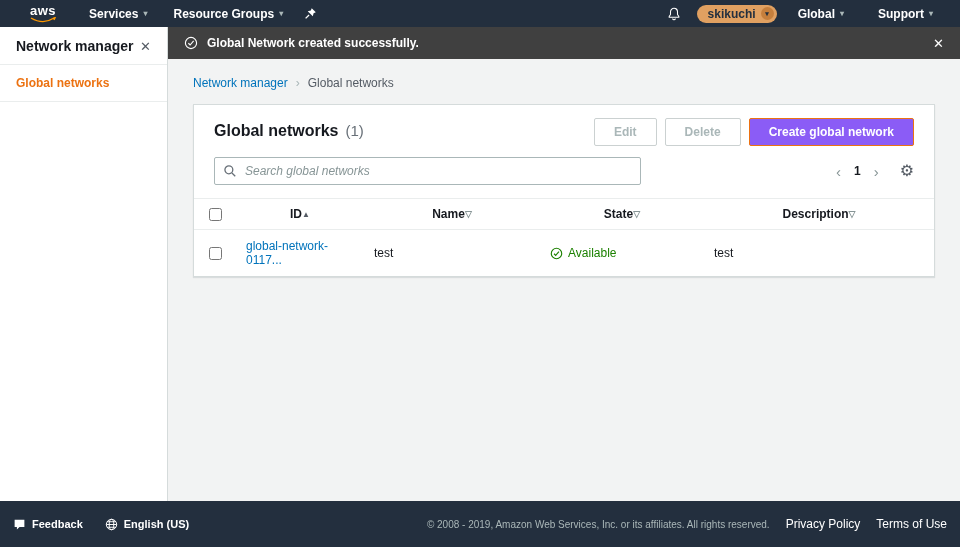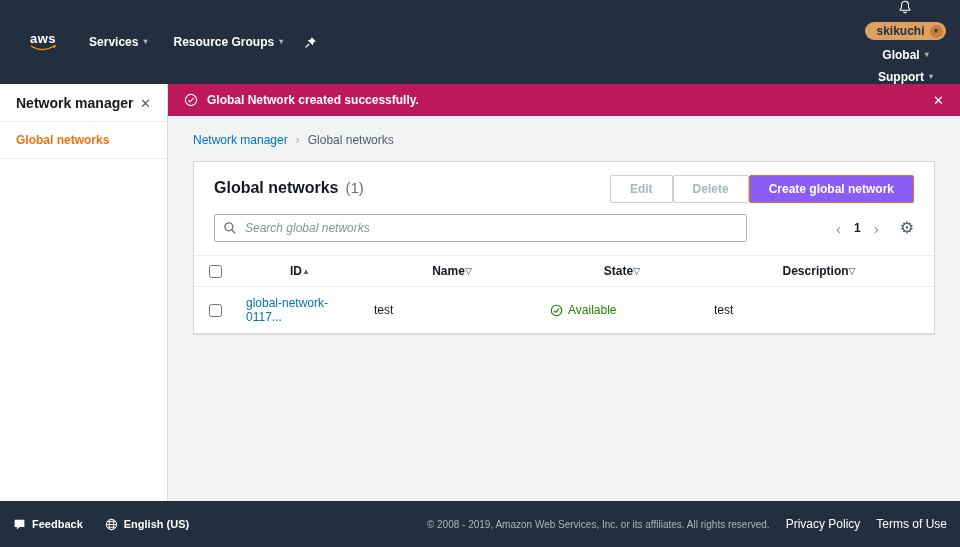--- a/index.html
+++ b/index.html
@@ -7,57 +7,57 @@
   body { font-family:"Liberation Sans", sans-serif; }
   .page { width:960px; height:547px; display:flex; flex-direction:column; background:#f2f3f3; overflow:hidden; }
 
   
   .topnav { flex:0 0 27px; background:#232f3e; display:flex; align-items:center; justify-content:space-between; color:#fff; font-size:12px; }
   .nav-left { display:flex; align-items:center; height:100%;justify-content:space-between; }
   .logo { padding:0 20px 0 30px; display:flex; flex-direction:column; align-items:center; cursor:pointer; }
   .logo-text { font-weight:bold; font-size:13px; letter-spacing:.5px; line-height:12px; }
   .nav-item { padding:0 13px; height:100%; display:flex; align-items:center; gap:5px; cursor:pointer; font-weight:bold; font-size:12px; }
   .caret { font-size:8px; color:#aab7b8; line-height:1; }
-  .nav-right { display:flex; align-items:center; gap:8px; padding-right:14px; height:100%;flex-direction:column; }
+  .nav-right { display:flex; align-items:center; gap:8px; padding-right:14px; height:100%; }
   .icon-btn { display:flex; align-items:center; padding:0 8px; height:100%; cursor:pointer; }
   .user-pill { display:flex; align-items:center; gap:5px; background:#e0a061; border-radius:10px; padding:2px 3px 2px 11px; color:#232f3e; font-weight:bold; cursor:pointer; }
   .pill-caret { width:13px; height:13px; border-radius:50%; background:#c67f3c; display:flex; align-items:center; justify-content:center; font-size:7px; color:#232f3e; }
 
   
   .body-row { flex:1; display:flex; min-height:0; }
   .sidebar { flex:0 0 168px; background:#fff; border-right:1px solid #d5dbdb; }
   .sidebar-header { display:flex; align-items:center; justify-content:space-between; padding:11px 16px 10px; border-bottom:1px solid #eaeded; }
   .sidebar-title { font-weight:bold; font-size:14px; color:#16191f; }
   .sidebar-close { color:#545b64; font-size:13px; cursor:pointer; font-style:normal; }
   .side-link { display:block; padding:11px 16px; color:#ec7211; font-size:12px; font-weight:bold; border-bottom:1px solid #eaeded; cursor:pointer; text-decoration:none; }
 
   .main-col { flex:1; display:flex; flex-direction:column; min-width:0; }
 
   
-  .banner { flex:0 0 32px; background:#be185d; color:#fff; display:flex; align-items:center; gap:9px; padding:0 16px; font-size:12px; font-weight:bold; }
+  .banner { flex:0 0 32px; background:#404040; color:#fff; display:flex; align-items:center; gap:9px; padding:0 16px; font-size:12px; font-weight:bold; }
   .banner-close { margin-left:auto; cursor:pointer; font-size:13px; font-weight:normal; }
 
   
   .content { flex:1; padding:17px 25px; overflow:hidden; }
   .breadcrumb { display:flex; align-items:center; gap:8px; font-size:12px; margin-bottom:14px; }
   .crumb-link { color:#0073bb; cursor:pointer; text-decoration:none; }
   .crumb-sep { color:#aab7b8; font-size:12px; }
   .crumb-current { color:#545b64; }
 
   .card { background:#fff; border:1px solid #d5dbdb; box-shadow:0 1px 1px rgba(0,28,36,.1); }
   .card-header { display:flex; align-items:baseline; gap:7px; padding:13px 20px 11px; }
   .card-title { font-size:16px; font-weight:bold; color:#16191f; }
   .card-count { font-size:15px; color:#687078; }
-  .header-actions { margin-left:auto; display:flex; align-items:center; }
+  .header-actions { margin-left:auto; display:flex; gap:8px; align-items:center; }
   .btn { font-family:inherit; font-size:12px; font-weight:bold; padding:5px 19px; border-radius:2px; background:#fff; cursor:pointer; line-height:16px; }
   .btn-disabled { color:#aab7b8; border:1px solid #cbd1d1; cursor:default; }
   .btn-primary { background:#8b5cf6; color:#fff; border:1px solid #ec7211; }
 
   .toolbar { display:flex; align-items:center; padding:0 20px 13px; }
-  .search-box { position:relative; width:533px; }
+  .search-box { position:relative; width:427px; }
   .search-box input { width:100%; height:28px; border:1px solid #aab7b8; border-radius:2px; padding:0 8px 0 30px; font-size:12px; font-family:inherit; color:#16191f; }
   .search-box input::placeholder { color:#879596; font-style:italic; }
   .search-icon { position:absolute; left:9px; top:7px; pointer-events:none; }
   .pager { margin-left:auto; display:flex; align-items:center; gap:13px; font-size:12px; }
   .pg-chevron { color:#879596; font-size:15px; line-height:1; cursor:pointer; }
   .pg-num { font-weight:bold; color:#16191f; cursor:pointer; }
   .pg-gear { color:#545b64; font-size:16px; line-height:1; margin-left:8px; cursor:pointer; }
 
   table { width:100%; border-collapse:collapse; font-size:12px; }
   thead th { border-top:1px solid #eaeded; border-bottom:1px solid #eaeded; padding:8px 10px; text-align:left; }

